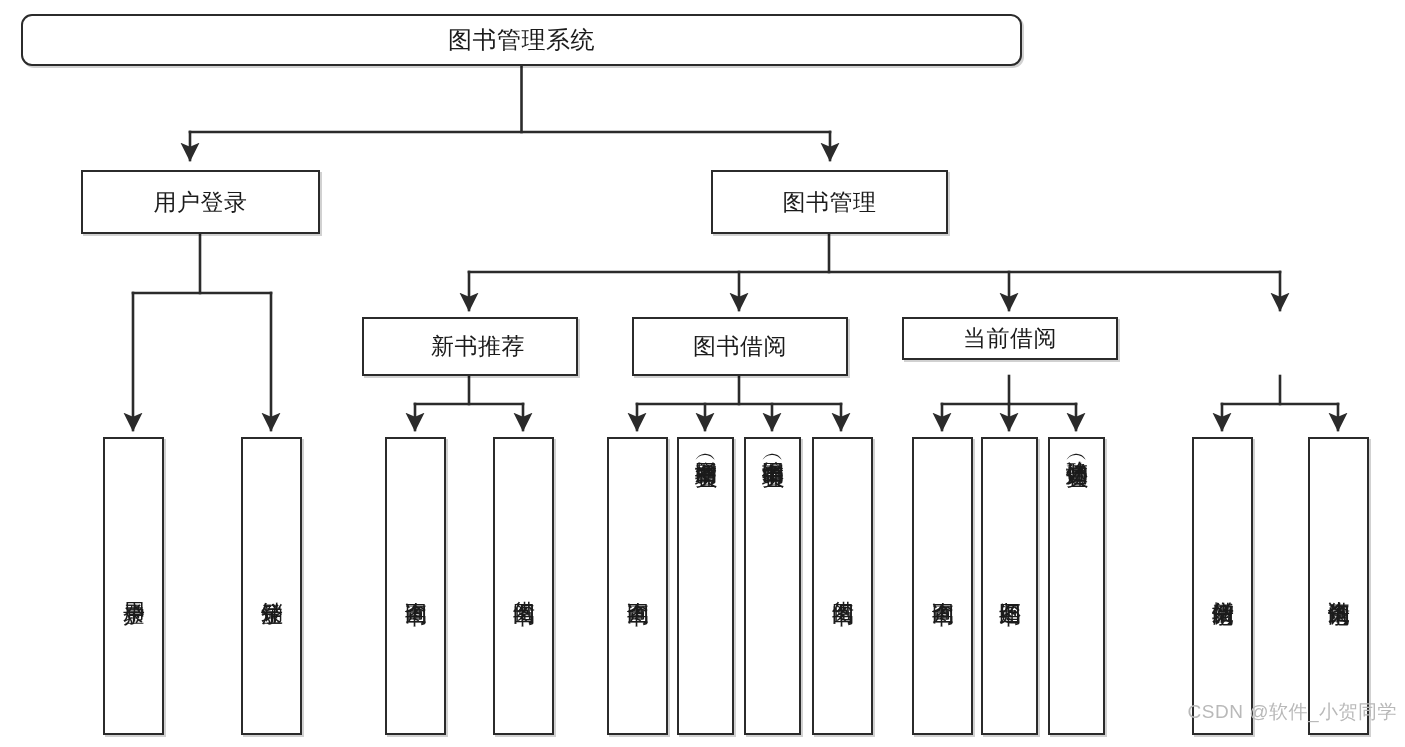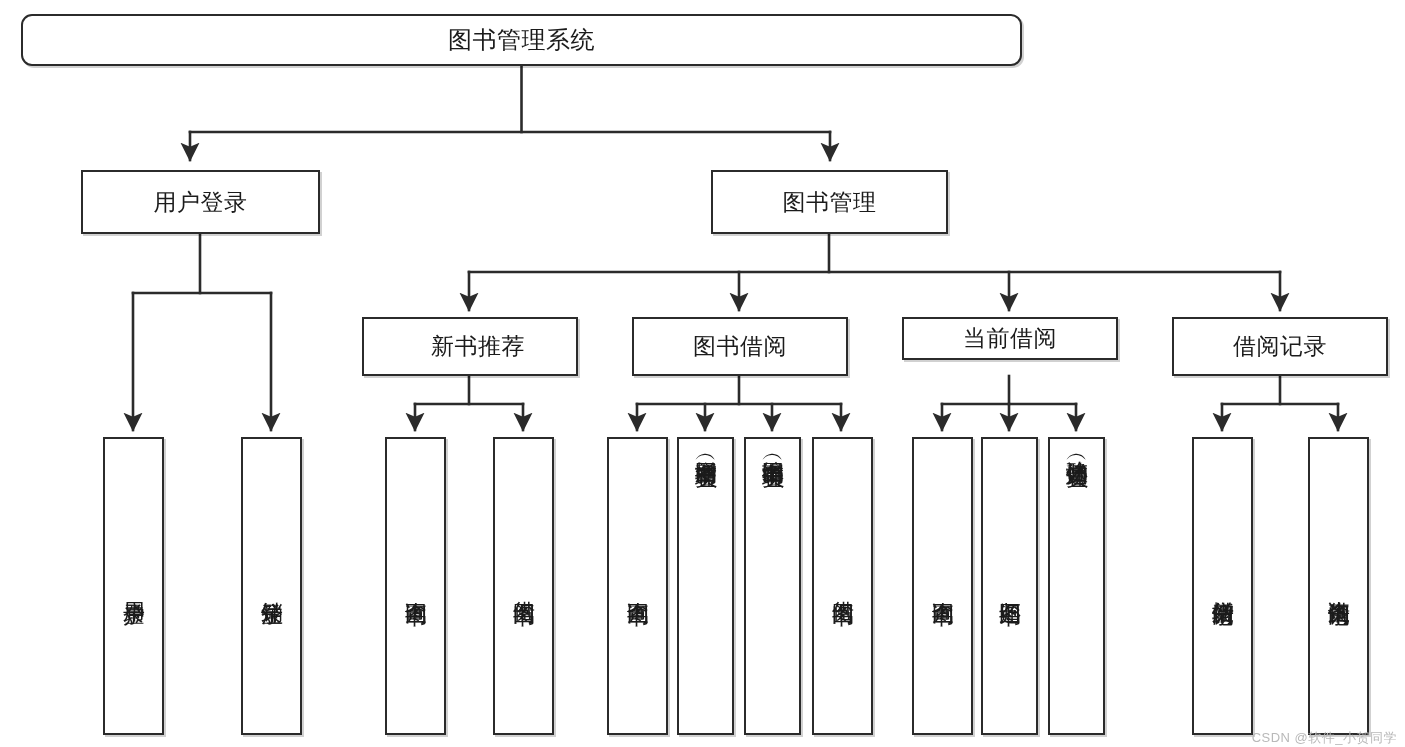--- a/index.html
+++ b/index.html
@@ -65,22 +65,22 @@
     -webkit-writing-mode: vertical-rl;
   }
   
   .node.v.center {
     align-items: center;
     padding-top: 0;
   }
   .watermark {
     position: absolute;
     right: 8px;
-    bottom: 0;
-    font-size: 13px;
+    bottom: 22px;
+    font-size: 19px;
     color: #b9b9b9;
     letter-spacing: 0.5px;
     user-select: none;
     white-space: nowrap;
   }
 </style>
 </head>
 <body>
 
 <div id="canvas">
@@ -148,23 +148,20 @@
 
   <div class="node h" style="left:362px; top:317px; width:216px; height:59px;padding-left:16px;">
     <span class="label">新书推荐</span>
   </div>
   <div class="node h" style="left:632px; top:317px; width:216px; height:59px;align-items:center;">
     <span class="label">图书借阅</span>
   </div>
   <div class="node h" style="left:902px; top:317px; width:216px; height:43px;">
     <span class="label">当前借阅</span>
   </div>
-  <div class="node h" style="left:1172px; top:317px; width:216px; height:59px;">
-    <span class="label">借阅记录</span>
-  </div>
 
   <div class="node v center" style="left:103px; top:437px; width:61px; height:298px;">
     <span class="label">用户登录</span>
   </div>
   <div class="node v center" style="left:241px; top:437px; width:61px; height:298px;">
     <span class="label">注销登录</span>
   </div>
 
   <div class="node v center" style="left:385px; top:437px; width:61px; height:298px;">
     <span class="label">查询图书</span>

